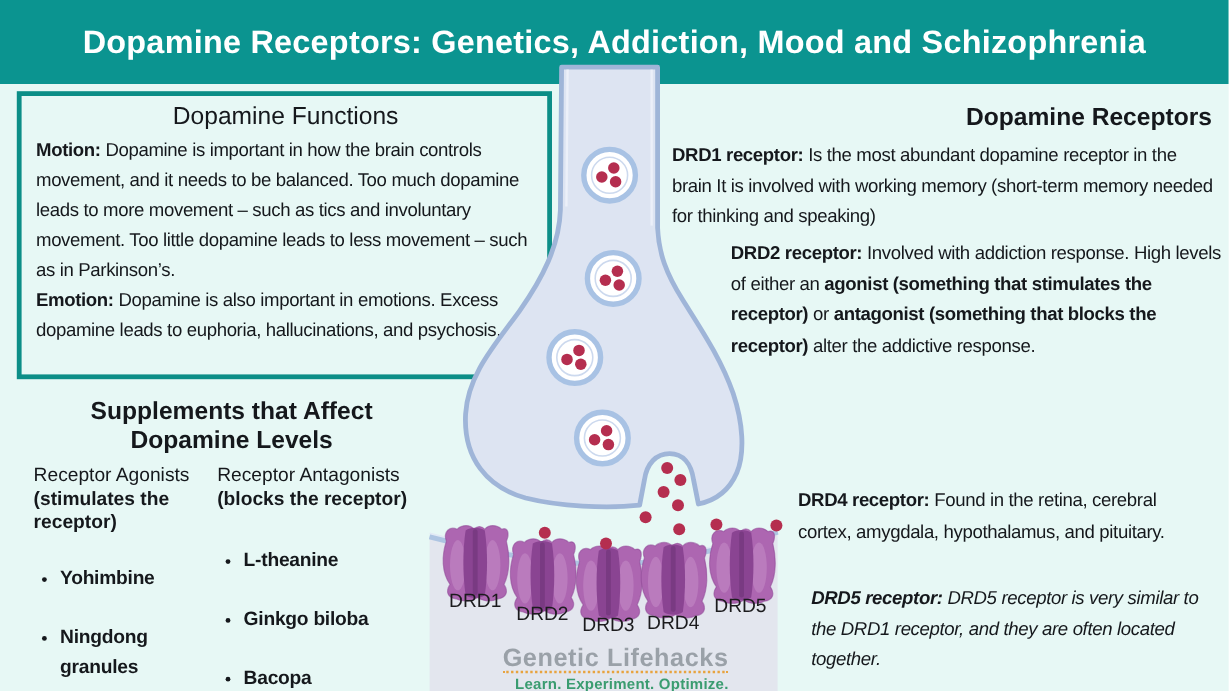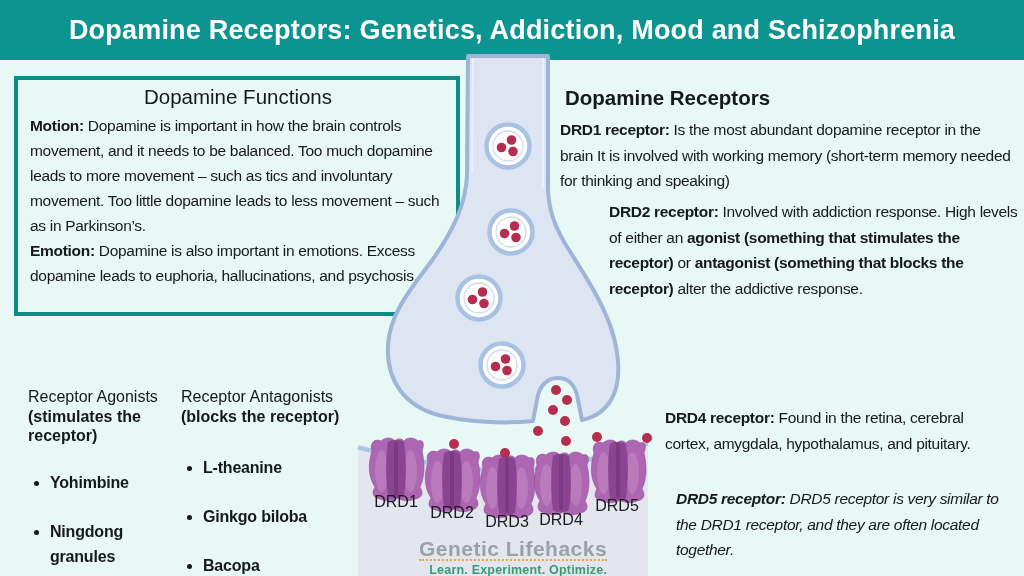--- a/index.html
+++ b/index.html
@@ -10,41 +10,41 @@
     --logo-gray:#9aa1a8;
     --logo-green:#3a9c70;
     --logo-dotted:#e8a33e;
   }
   *{box-sizing:border-box;margin:0;padding:0;}
   html,body{background:#fff;}
   body{font-family:"Liberation Sans", sans-serif;}
   .page{position:relative;width:1024px;height:576px;background:var(--page-bg);overflow:hidden;color:var(--ink);}
 
   
-  .header{position:absolute;left:0;top:0;width:1024px;height:60px;background:var(--header-bg);display:flex;align-items:center;justify-content:center;}
+  .header{position:absolute;left:0;top:0;width:1024px;height:70px;background:var(--header-bg);display:flex;align-items:center;justify-content:center;}
   .header h1{color:#fff;font-size:27px;font-weight:bold;letter-spacing:0.2px;}
 
   
   .fn-box{position:absolute;left:14px;top:76px;width:446px;height:240px;border:4px solid var(--box-border);background:var(--page-bg);padding:5px 10px 0 12px;z-index:1;}
   .fn-box .box-title{text-align:center;font-size:20.5px;font-weight:normal;margin-bottom:4px;}
   .fn-box p{font-size:15.5px;line-height:25px;letter-spacing:-0.3px;}
   .b{font-weight:bold;}
 
   
   .supp-title{position:absolute;left:10px;top:331px;width:366px;text-align:center;font-size:20.5px;font-weight:bold;line-height:23.5px;z-index:3;}
   .supp-col{position:absolute;top:387px;font-size:16px;line-height:19.5px;z-index:3;}
   .supp-col.agonists{left:28px;width:152px;}
   .supp-col.antagonists{left:181px;width:196px;}
   .supp-col ul{list-style:disc;padding-left:18px;margin-left:4px;}
   .supp-col li{font-weight:bold;font-size:16px;line-height:25px;letter-spacing:-0.2px;margin-top:24px;}
   .supp-col.agonists ul{margin-top:13px;}
   .supp-col.antagonists ul{margin-top:29px;}
 
   
-  .rec-title{position:absolute;left:565px;top:86px;width:445px;text-align:left;font-size:20.5px;font-weight:bold;z-index:3;}
+  .rec-title{position:absolute;left:565px;top:86px;width:445px;text-align:right;font-size:20.5px;font-weight:bold;z-index:3;}
   .rp{position:absolute;font-size:15.5px;line-height:25.7px;letter-spacing:-0.3px;z-index:3;}
   .rp1{left:560px;top:117px;width:457px;}
   .rp2{left:609px;top:199px;width:411px;}
   .rp3{left:630px;top:302px;width:392px;}
   .rp4{left:665px;top:405px;width:338px;}
   .rp5{left:676px;top:486px;width:344px;font-style:italic;}
 
   
   .synapse-svg{position:absolute;left:0;top:0;width:1024px;height:576px;z-index:2;}
   .drd-label{position:absolute;font-size:16px;color:#1b1b1d;z-index:4;transform:translateX(-50%);}
@@ -67,20 +67,24 @@
   <div class="header">
     <h1>Dopamine Receptors: Genetics, Addiction, Mood and Schizophrenia</h1>
   </div>
 
   <div class="fn-box">
     <div class="box-title">Dopamine Functions</div>
     <p><span class="b">Motion:</span><span> Dopamine is important in how the brain controls movement, and it needs to be balanced. Too much dopamine leads to more movement – such as tics and involuntary movement. Too little dopamine leads to less movement – such as in Parkinson’s.</span></p>
     <p><span class="b">Emotion:</span><span> Dopamine is also important in emotions. Excess dopamine leads to euphoria, hallucinations, and psychosis.</span></p>
   </div>
 
+  <div class="supp-title">
+    <div>Supplements that Affect</div>
+    <div>Dopamine Levels</div>
+  </div>
 
   <div class="supp-col agonists">
     <div>Receptor Agonists</div>
     <div class="b">(stimulates the receptor)</div>
     <ul>
       <li>Yohimbine</li>
       <li>Ningdong granules</li>
     </ul>
   </div>
 

